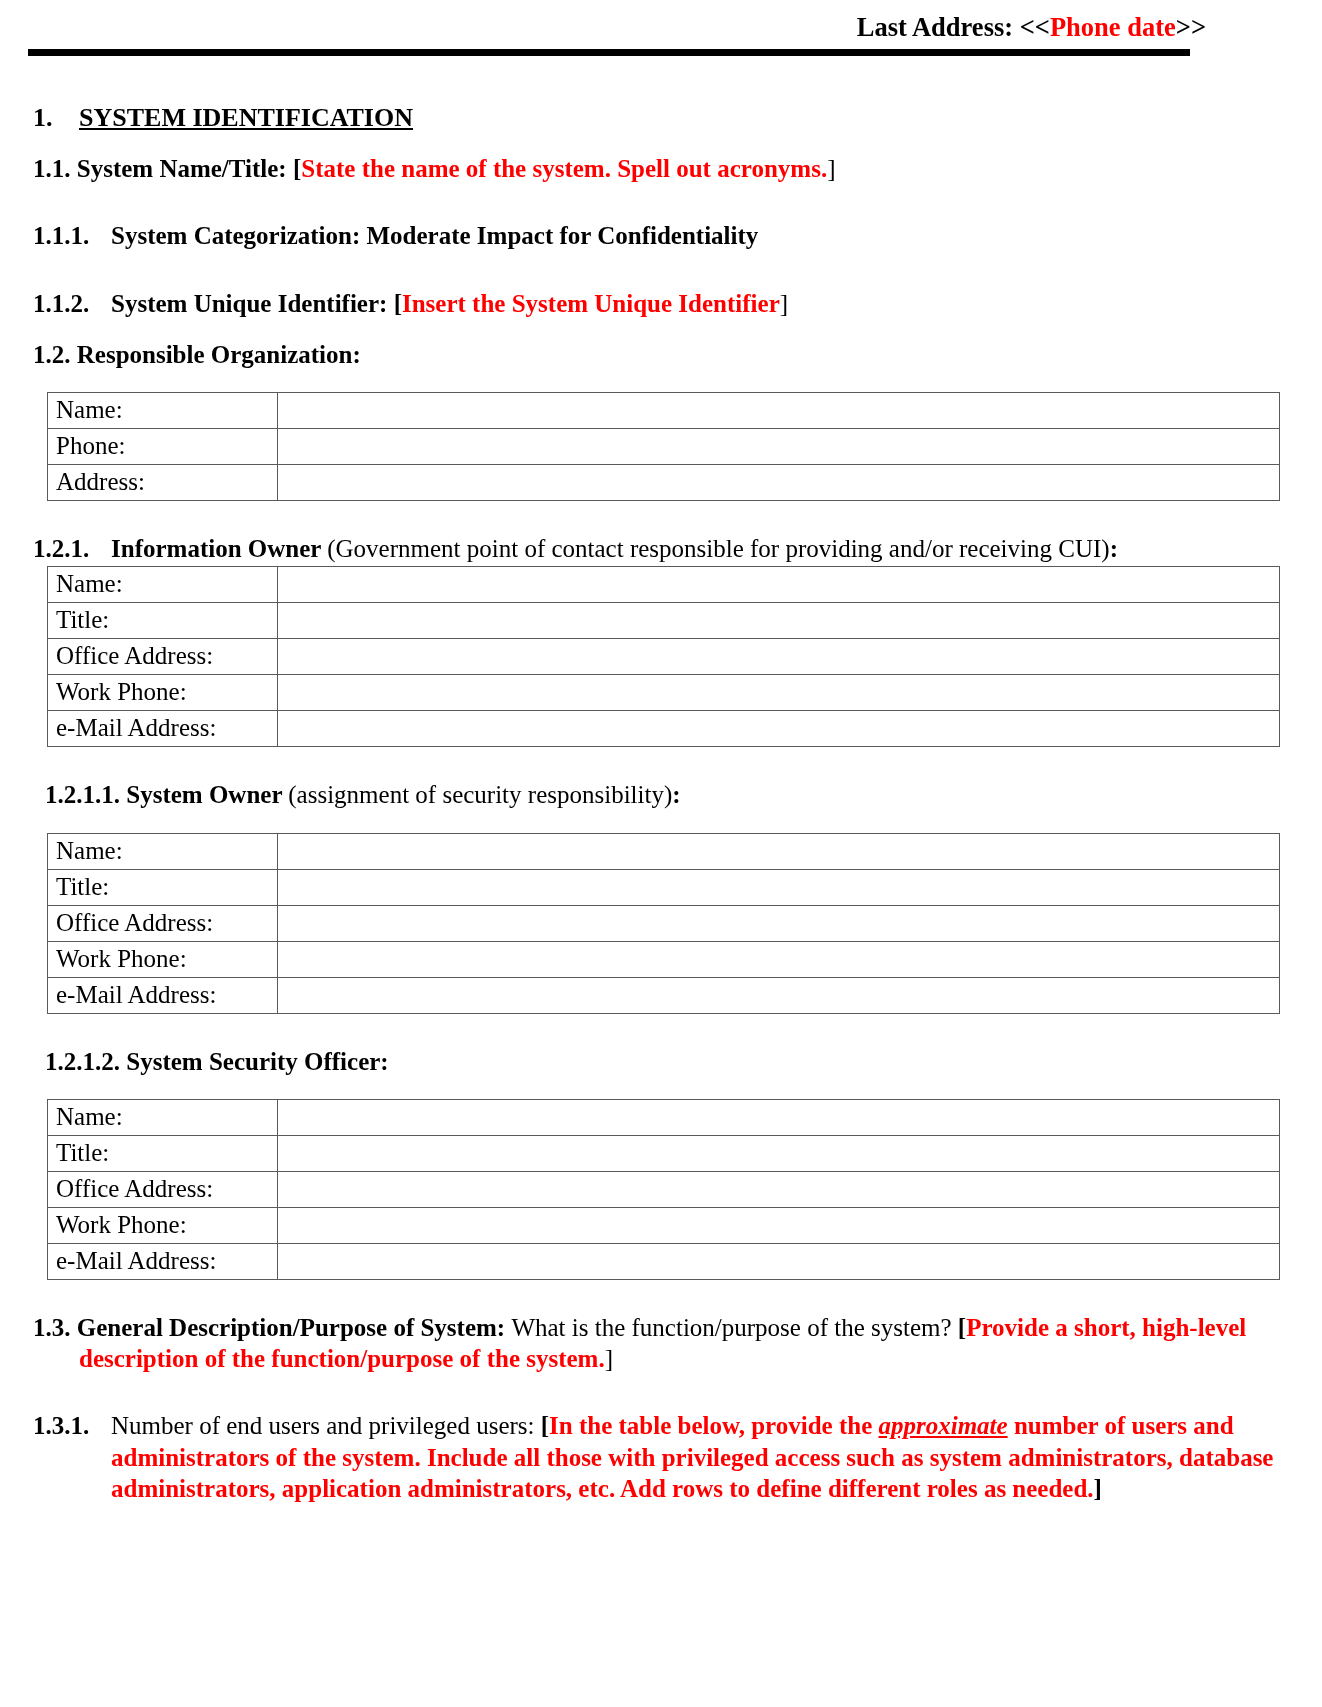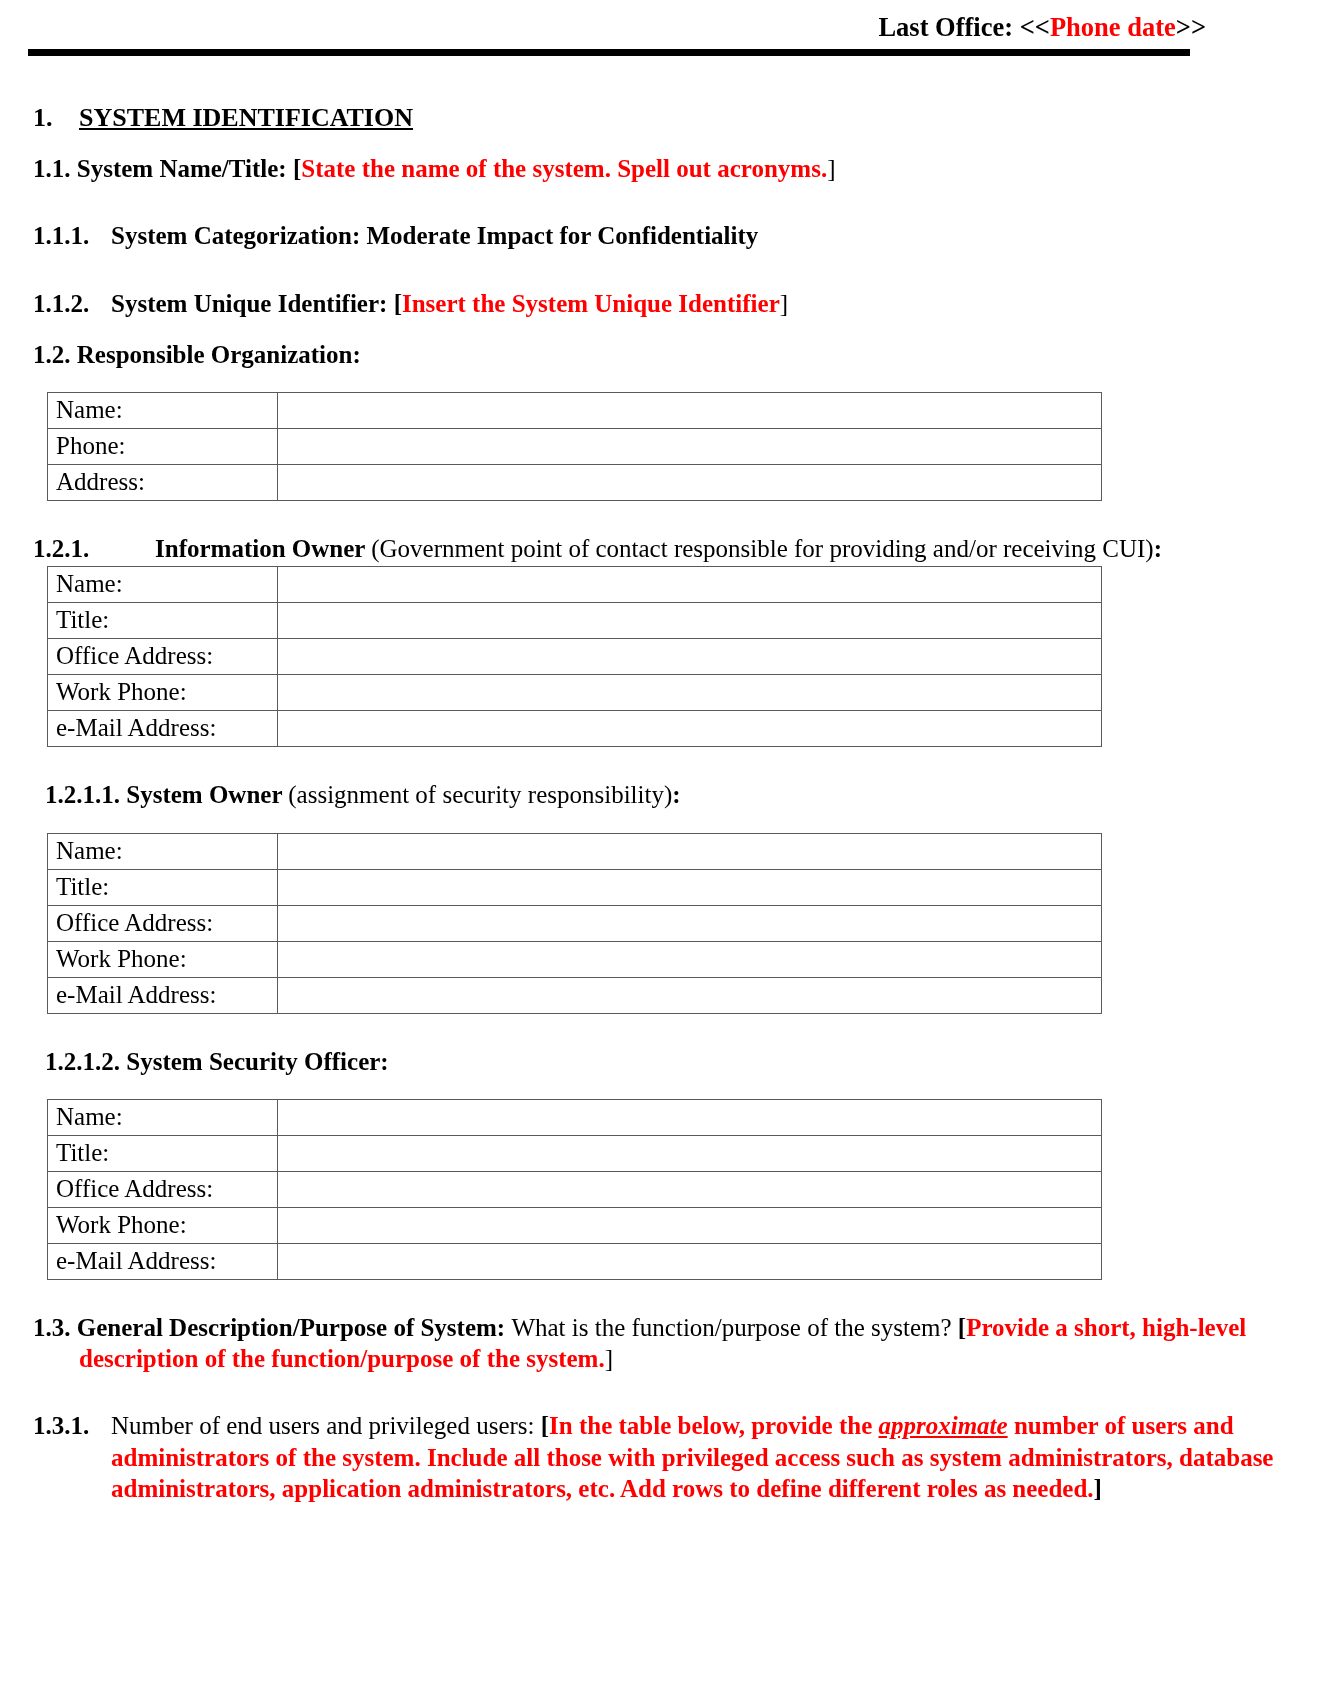--- a/index.html
+++ b/index.html
@@ -79,28 +79,28 @@
   }
   p.lvl3 .num { width: 78px; flex: 0 0 78px; }
   p.lvl3 .txt { flex: 1 1 auto; }
 
   p.lvl4 {
     margin: 36px 0 0 12px;
     font-weight: bold;
     line-height: 1.25;
   }
 
-  p.para-after-table { margin-top: 32px; gap: 44px; }
+  p.para-after-table { margin-top: 32px; }
 
   p.tight { margin-bottom: 0; }
 
   
   table.formtbl {
     border-collapse: collapse;
-    width: 1055px;
+    width: 1233px;
     margin: 22px 0 0 14px;
     table-layout: fixed;
     font-size: 25px;
     font-weight: normal;
   }
   table.formtbl.no-gap { margin-top: 2px; }
   table.formtbl td {
     border: 1.6px solid #5a5a5a;
     height: 30px;
     padding: 2px 0 3px 8px;
@@ -110,21 +110,21 @@
   table.formtbl td.lbl { width: 221px; white-space: nowrap; }
   table.formtbl td.val { width: auto; }
 </style>
 </head>
 <body>
 
 <div class="page">
 
   <div class="doc-header">
     <span class="hdr-spacer"></span>
-    <span class="hdr-right"><span class="blk">Last Office:  </span><span class="blk">&lt;&lt;</span><span class="red">Phone date</span><span class="blk">&gt;&gt;</span></span>
+    <span class="hdr-right"><span class="blk">Last Address:  </span><span class="blk">&lt;&lt;</span><span class="red">Phone date</span><span class="blk">&gt;&gt;</span></span>
   </div>
   <div class="header-rule"></div>
 
   <div class="content">
 
     <h1 class="sec1">
       <span class="num">1.</span>
       <span class="ttl">SYSTEM IDENTIFICATION</span>
     </h1>
 

